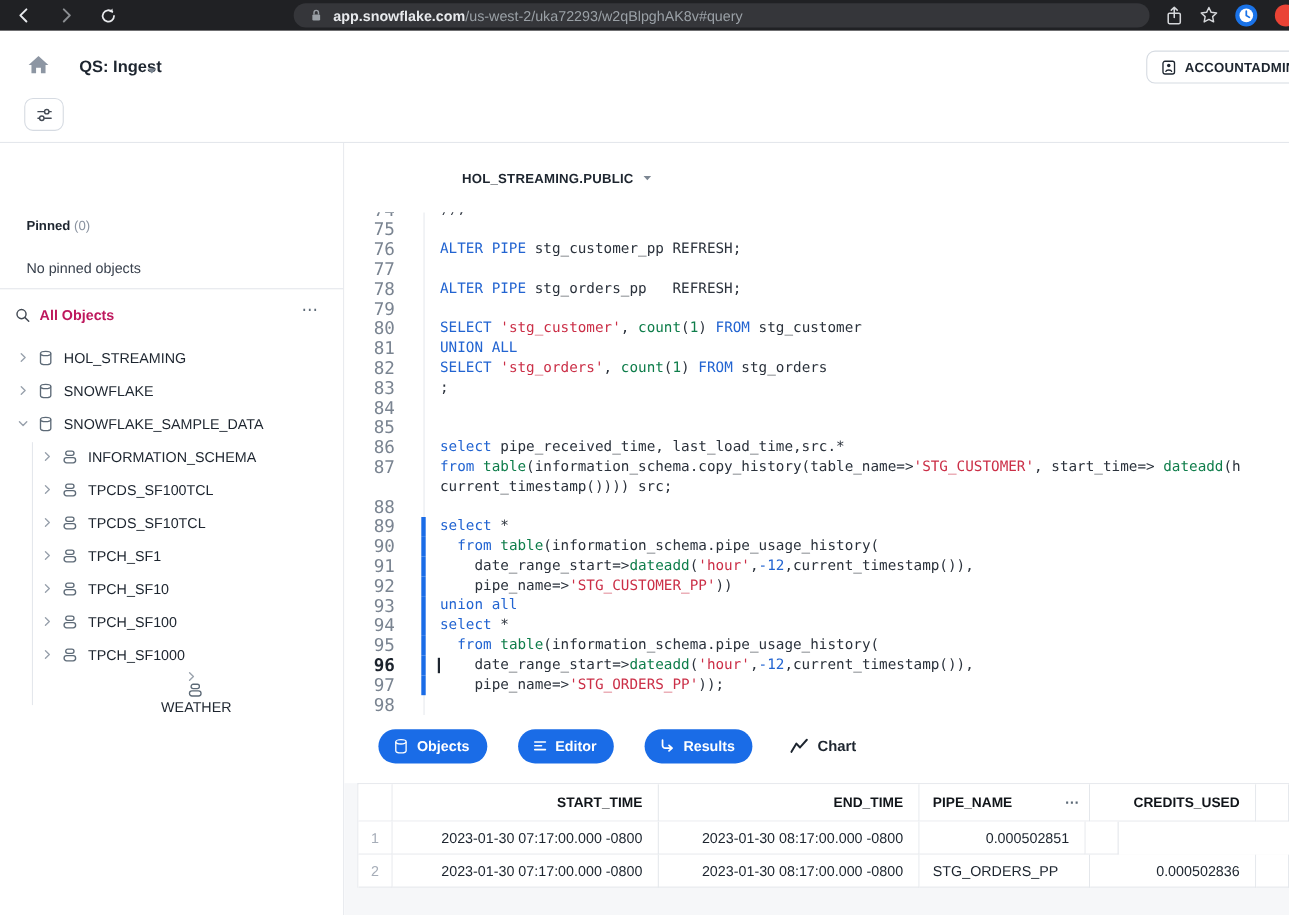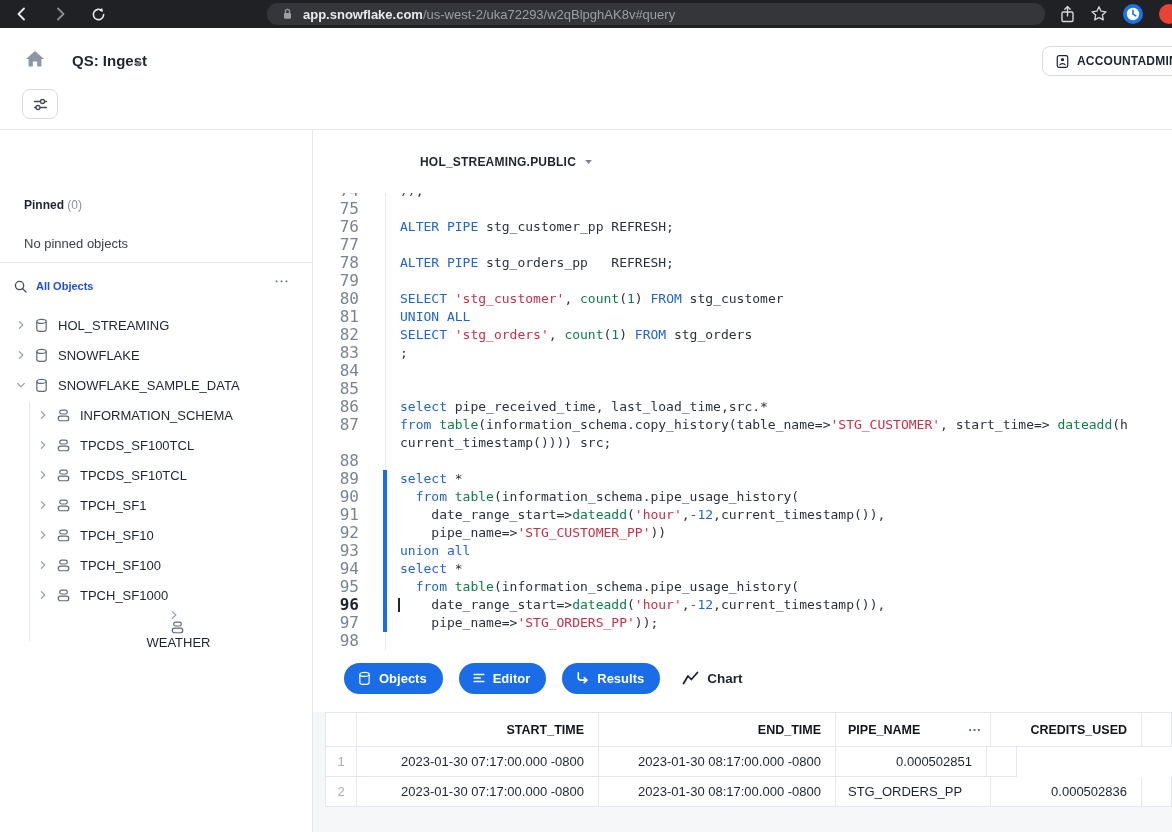--- a/index.html
+++ b/index.html
@@ -36,21 +36,21 @@
   .sb-tabs { position:absolute; top:0; left:0; right:0; height:52px; border-bottom:1px solid #e4e7ec; }
   .sb-tab { position:absolute; top:18px; font-size:14px; font-weight:bold; color:#1d252f; cursor:pointer; }
   .sb-tab.active { color:#1a6ce7; }
   .sb-tab.active::after { content:""; position:absolute; left:-2px; right:-2px; bottom:-15px; height:3px;
     background:#1a6ce7; border-radius:2px; }
   .pinned-label { position:absolute; left:24px; top:68px; font-size:12px; font-weight:bold; color:#1d252f; }
   .pinned-count { font-weight:normal; color:#8a93a0; }
   .pinned-empty { position:absolute; left:24px; top:106px; font-size:13px; color:#39414d; }
   .sb-div2 { position:absolute; left:0; right:0; top:132px; height:1px; background:#e4e7ec; }
   .allobj-row { position:absolute; left:0; right:0; top:142px; height:28px; display:flex; align-items:center; }
-  .allobj-label { font-size:11px; font-weight:bold; color:#1d4ed8; margin-left:8px; }
+  .allobj-label { font-size:13px; font-weight:bold; color:#be185d; margin-left:8px; }
   .allobj-menu { position:absolute; right:22px; top:0; font-size:15px; color:#5d6a77; letter-spacing:1px; cursor:pointer;}
   .tree { position:absolute; left:0; right:0; top:180px; }
   .tree-row { height:30px; display:flex; align-items:center; cursor:pointer; }
   .tree-row .chev { width:14px; height:14px; display:flex; align-items:center; justify-content:center; }
   .tree-row .obj-ic { margin-left:6px; display:flex; }
   .tree-label { font-size:13px; color:#1d252f; margin-left:9px; white-space:nowrap; }
   .tree-guide { position:absolute; left:29px; top:272px; width:1px; height:239px; background:#e4e7ec; }
 
   
   .main { position:absolute; left:313px; top:130px; right:0; bottom:0; background:#fff; }
@@ -66,21 +66,21 @@
   .lnum { position:absolute; left:0; width:46px; text-align:right; font-size:16px; color:#7a8491; }
   .lnum.cur { color:#1b222c; font-weight:bold; }
   .ctext { position:absolute; left:87px; top:0; white-space:pre; color:#2b323c; }
   .cl.stmt::before { content:""; position:absolute; left:70px; top:0; bottom:0; width:4px; background:#1a6ce7; }
   .c-k { color:#2264d1; } .c-s { color:#cb2f47; } .c-f { color:#0e7d4a; }
   .c-n { color:#2264d1; } .c-d { color:#2b323c; }
   .caret-bar { position:absolute; left:85px; top:2px; width:1.5px; height:14px; background:#1d252f; }
 
   
   .ed-toolbar { position:absolute; left:0; right:0; top:532px; height:32px; display:flex; align-items:center;
-    padding-left:31px; gap:16px; }
+    padding-left:31px; gap:28px; }
   .pill-btn { height:31px; border:none; border-radius:16px; background:#1a6ce7; color:#fff; font-weight:bold;
     font-size:13px; font-family:"Liberation Sans", sans-serif; display:flex; align-items:center; gap:7px;
     padding:0 16px 0 13px; cursor:pointer; }
   .chart-item { display:flex; align-items:center; gap:8px; margin-left:6px; cursor:pointer; }
   .chart-item span { font-size:13.5px; font-weight:bold; color:#1d252f; }
 
   
   .results-zone { position:absolute; left:0; right:0; top:582px; bottom:0; background:#f6f7f9; }
   .rtable { position:absolute; left:12px; top:0; display:flex; flex-direction:column;
     border-top:1px solid #e4e7eb; border-left:1px solid #e4e7eb; }

